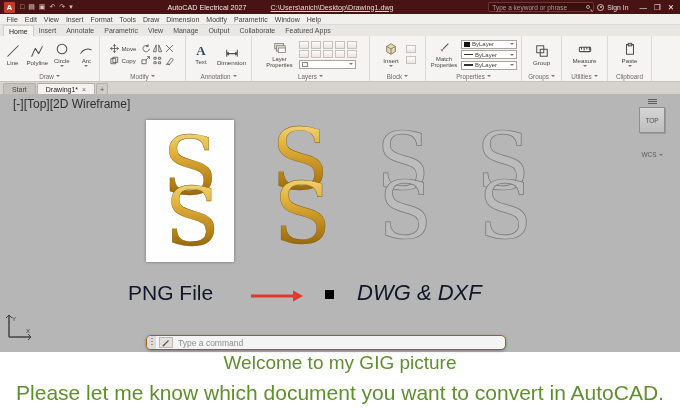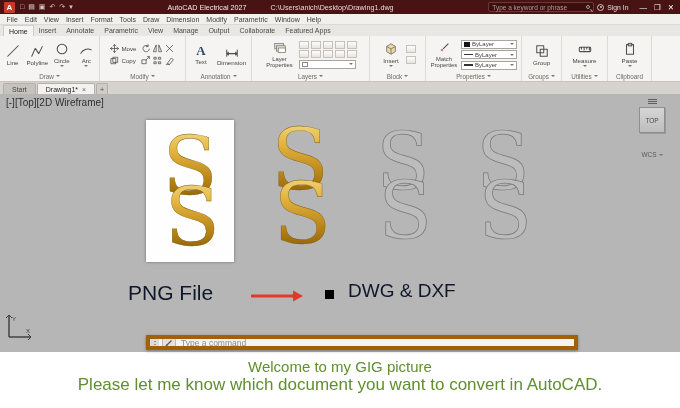--- a/index.html
+++ b/index.html
@@ -5,21 +5,21 @@
   * { box-sizing: border-box; margin: 0; padding: 0; }
   html,body { background:#fff; }
   body { font-family:"Liberation Sans", sans-serif; }
   .app { position:relative; width:680px; height:408px; display:flex; flex-direction:column; background:#b6b6b6; overflow:hidden; }
 
   
   .titlebar { flex:0 0 14px; background:#481413; display:flex; align-items:center; gap:3px; padding:0 4px; color:#e8e2e0; }
   .logo { width:11px; height:11px; background:#c23b22; color:#fff; font-weight:bold; font-size:8px; display:flex; align-items:center; justify-content:center; border-radius:1px; }
   .qat { display:flex; gap:4px; font-size:7px; color:#d4c8c5; margin-left:2px; }
   .tb-title { flex:1; text-align:center; font-size:7.2px; color:#f0eae8; white-space:nowrap; overflow:hidden; }
-  .tb-title .doc { margin-left:22px; color:#e2d8d5; }
+  .tb-title .doc { margin-left:22px; color:#e2d8d5;text-decoration:underline; }
   .searchbox { display:flex; align-items:center; gap:3px; background:#3a0f0e; border:1px solid #6b3a38; border-radius:2px; height:10px; padding:0 3px; width:106px; color:#b09c9a; font-size:6.5px; }
   .mag { width:4px; height:4px; border:1px solid #b09c9a; border-radius:50%; position:relative; flex:0 0 auto; margin-left:auto; }
   .mag::after { content:""; position:absolute; width:3px; height:1px; background:#b09c9a; transform:rotate(45deg); left:3px; top:4px; }
   .avatar { width:7px; height:7px; border:1px solid #cfc3c0; border-radius:50%; position:relative; }
   .avatar::after { content:""; position:absolute; left:1.5px; top:1.5px; width:2px; height:2px; border-radius:50%; background:#cfc3c0; }
   .signin { font-size:6.8px; color:#e0d8d6; }
   .win-btns { display:flex; gap:7px; margin:0 2px 0 8px; font-size:7.5px; color:#fff; }
 
   
   .menubar { flex:0 0 11px; background:#f1f0ee; border-bottom:1px solid #dcdad6; display:flex; align-items:center; padding-left:3px; }
@@ -62,52 +62,52 @@
 
   
   .filetabs { flex:0 0 12px; background:#d6d3cf; display:flex; align-items:flex-end; padding-left:3px; gap:1px; }
   .ftab { height:11px; display:flex; align-items:center; padding:0 8px; font-size:7px; color:#46453f; background:#c6c3bf; border:1px solid #b2afaa; border-bottom:none; border-radius:2px 2px 0 0; }
   .ftab.active { background:#f3f2f0; color:#1f1f1f; }
   .tab-close { margin-left:4px; font-size:7px; color:#666; }
   .ftab-plus { width:12px; height:11px; display:flex; align-items:center; justify-content:center; font-size:8px; color:#555; background:#cfccc8; border:1px solid #b2afaa; border-bottom:none; border-radius:2px 2px 0 0; }
 
   
   .canvas { flex:1; position:relative; background:#b6b6b6; }
-  .vp-controls { position:absolute; left:6px; top:3px; font-size:10px; color:#2f2f2f; }
+  .vp-controls { position:absolute; left:13px; top:3px; font-size:12px; color:#2f2f2f; }
   .vc-area { position:absolute; right:15px; top:5px; display:flex; flex-direction:column; align-items:center; }
   .hamb { width:9px; height:1px; background:#5e5e5e; box-shadow:0 2px 0 #5e5e5e, 0 4px 0 #5e5e5e; margin-bottom:7px; }
   .viewcube { width:26px; height:26px; background:linear-gradient(#d6d6d6,#bdbdbd); border:1px solid #8e8e8e; display:flex; align-items:center; justify-content:center; font-size:6.5px; color:#4e4e4e; box-shadow:1px 1px 0 #9a9a9a; }
   .wcs { display:flex; align-items:center; gap:2px; font-size:6.5px; color:#5a5a5a; margin-top:18px; }
   .defs { position:absolute; width:0; height:0; }
   .art { position:absolute; left:146px; top:26px; display:flex; gap:26px; align-items:flex-start; }
   .card { width:88px; height:142px; background:#fefefe; box-shadow:0 0 3px rgba(0,0,0,.4); display:flex; align-items:center; justify-content:center; }
   .mono { display:block; }
   .gold { fill:url(#goldGrad); stroke:#7a5a10; stroke-width:0.5; }
   .mono-text { font-family:"DejaVu Serif", serif; }
   .outline { fill:#bcbcbc; stroke:#787878; stroke-width:1; }
   .m2 { margin-top:2px; }
   .m3, .m4 { margin-top:7px; }
   .caption { position:absolute; font-size:21px; color:#0f172a; white-space:nowrap; }
   .png-caption { left:128px; top:187px; }
-  .dwg-caption { left:348px; top:186px; font-size:19px; }
+  .dwg-caption { left:357px; top:186px; font-size:22px;font-style:italic; }
   .conv-arrow { position:absolute; left:251px; top:196px; }
   .blk-square { position:absolute; left:325px; top:196px; width:9px; height:9px; background:#000; }
   .ucs { position:absolute; left:6px; bottom:12px; }
 
   
-  .cmdbar { position:absolute; left:146px; bottom:2px; width:432px; height:15px; background:#f4f4f4; border:4px solid #a16207; border-radius:0; display:flex; align-items:center; box-shadow:0 1px 3px rgba(0,0,0,.35); overflow:hidden; }
+  .cmdbar { position:absolute; left:146px; bottom:2px; width:360px; height:15px; background:#f4f4f4; border:1px solid #a16207; border-radius:5px; display:flex; align-items:center; box-shadow:0 1px 3px rgba(0,0,0,.35); overflow:hidden; }
   .cmd-grip { width:9px; height:100%; background:#dddcda; display:flex; align-items:center; justify-content:center; }
   .grip-dots { width:2px; height:9px; background:repeating-linear-gradient(to bottom,#979390 0 1px,transparent 1px 3px); }
   .cmd-iconbox { width:14px; height:11px; margin:0 3px; background:#e3e2e0; border:1px solid #bdbab6; display:flex; align-items:center; justify-content:center; }
   .cmd-text { font-size:8.5px; color:#8c8c8c; margin-left:2px; }
 
   
   .footer { flex:0 0 56px; background:#fff; text-align:center; color:#5f8f2e; }
-  .f1 { margin-top:6px; font-size:15px; }
-  .f2 { margin-top:0; font-size:17px; }
+  .f1 { margin-top:0; font-size:19px; }
+  .f2 { margin-top:7px; font-size:21px; }
 </style>
 </head>
 <body>
 
 <div class="app">
 
   <div class="titlebar">
     <div class="logo">A</div>
     <div class="qat">
       <span>□</span>

